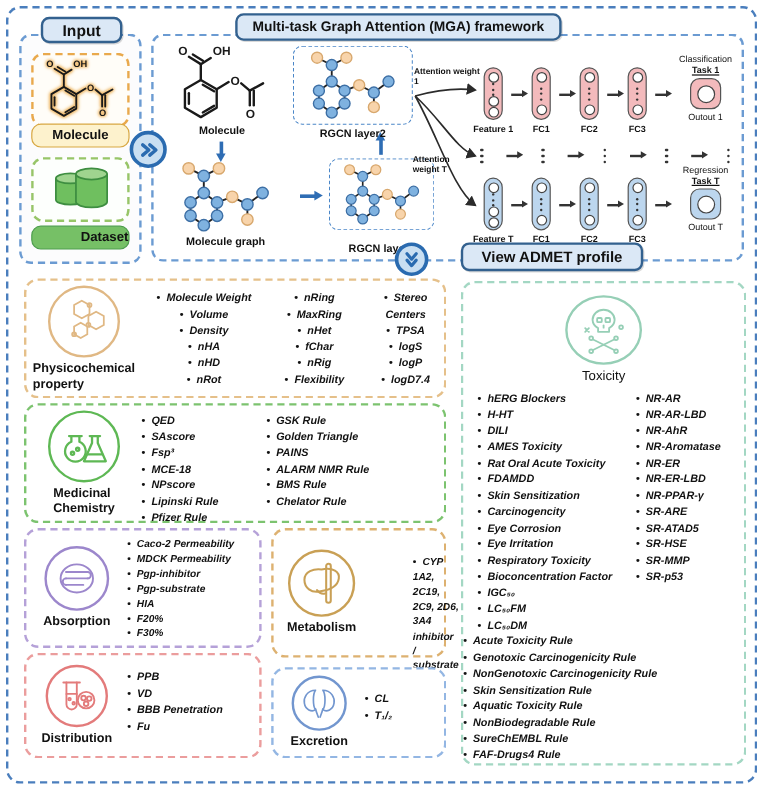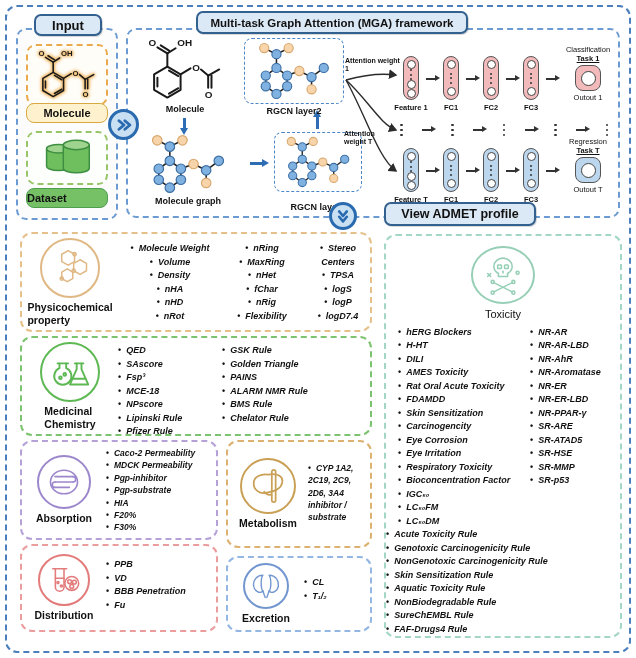--- a/index.html
+++ b/index.html
@@ -27,21 +27,21 @@
                border:2px dashed #6b9bd2;border-radius:10px;background:#fcfcfd;box-sizing:border-box;}
   .mol-card{position:absolute;left:26px;top:44px;width:82px;height:62px;border:2px dashed #e9a94c;
             border-radius:10px;display:flex;align-items:center;justify-content:center;box-sizing:border-box;background:#fffdf8;}
   .mol-card-label{position:absolute;left:26px;top:103px;width:82px;height:20px;background:#fdf2cd;
             border:1.5px solid #d8a843;border-radius:8px;font-weight:bold;font-size:11px;
             display:flex;align-items:center;justify-content:center;box-sizing:border-box;}
   .ds-card{position:absolute;left:26px;top:131px;width:82px;height:54px;border:2px dashed #97c568;
             border-radius:10px;display:flex;align-items:center;justify-content:center;box-sizing:border-box;background:#fdfffd;}
   .ds-card-label{position:absolute;left:26px;top:188px;width:82px;height:20px;background:#76c066;
             border:1.5px solid #4e9e4e;border-radius:8px;font-weight:bold;font-size:11px;
-            display:flex;align-items:center;justify-content:flex-start;box-sizing:border-box;}
+            display:flex;align-items:center;justify-content:flex-end;box-sizing:border-box;}
   .glow{filter:drop-shadow(0 0 1.5px #f5c27a) drop-shadow(0 0 1px #eeb768) drop-shadow(0 0 1px #f3cf93);}
 
   
   .mga{position:absolute;left:126px;top:28px;width:494px;height:190px;border:2px dashed #6b9bd2;
        border-radius:10px;box-sizing:border-box;}
   .mga .abs{position:absolute;}
   .small-cap{font-size:9px;font-weight:bold;text-align:center;}
   .rgcn-box{border:1.5px dashed #4a86c8;border-radius:8px;box-sizing:border-box;
             display:flex;align-items:center;justify-content:center;background:#fff;}
   .aw{font-size:7px;font-weight:bold;line-height:1.2;}
@@ -101,21 +101,21 @@
   .physchem .cols{padding-top:8px;text-align:center;}
   .pc1{width:104px;} .pc2{width:80px;} .pc3{width:72px;margin-top:11px;}
 
   .medchem .iconwrap{width:96px;} .medchem .icon-circle{width:60px;height:60px;border:2px solid #5eb854;}
   .medchem .cols{padding-top:6px;} .mc1{width:104px;} .mc2{margin-top:9px;}
 
   .absorption .iconwrap{width:84px;} .absorption .icon-circle{width:54px;height:54px;border:2px solid #9c87cc;}
   .absorption ul{padding-top:5px;font-size:8.5px;line-height:1.46;}
 
   .metabolism .iconwrap{width:80px;} .metabolism .icon-circle{width:56px;height:56px;border:2px solid #c9a055;}
-  .metabolism ul{padding:20px 4px 0 0;font-size:8.5px;line-height:1.45;}
+  .metabolism ul{padding:20px 4px 0 0;font-size:8.5px;line-height:1.45;margin-left:36px;}
 
   .distribution .iconwrap{width:84px;} .distribution .icon-circle{width:52px;height:52px;border:2px solid #e37b7b;}
   .distribution ul{padding-top:12px;}
 
   .excretion .iconwrap{width:76px;} .excretion .icon-circle{width:46px;height:46px;border:2px solid #7296cf;}
   .excretion ul{padding-top:18px;}
 
   .toxicity .icon-circle{width:64px;height:64px;border:2px solid #96cfb6;margin:10px auto 4px;}
   .tox-label{font-size:11px;font-weight:normal;text-align:center;}
   .tox-cols{display:flex;padding:6px 0 0 12px;}

